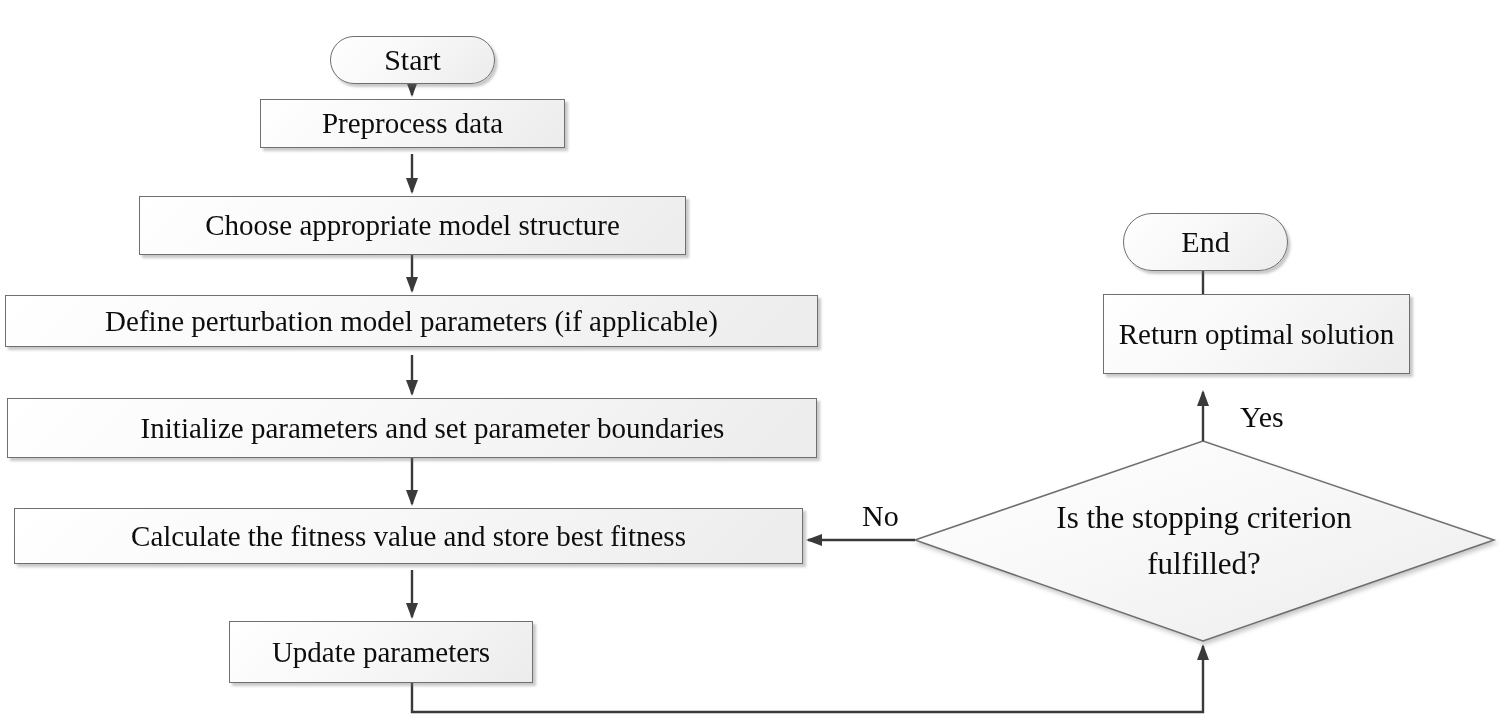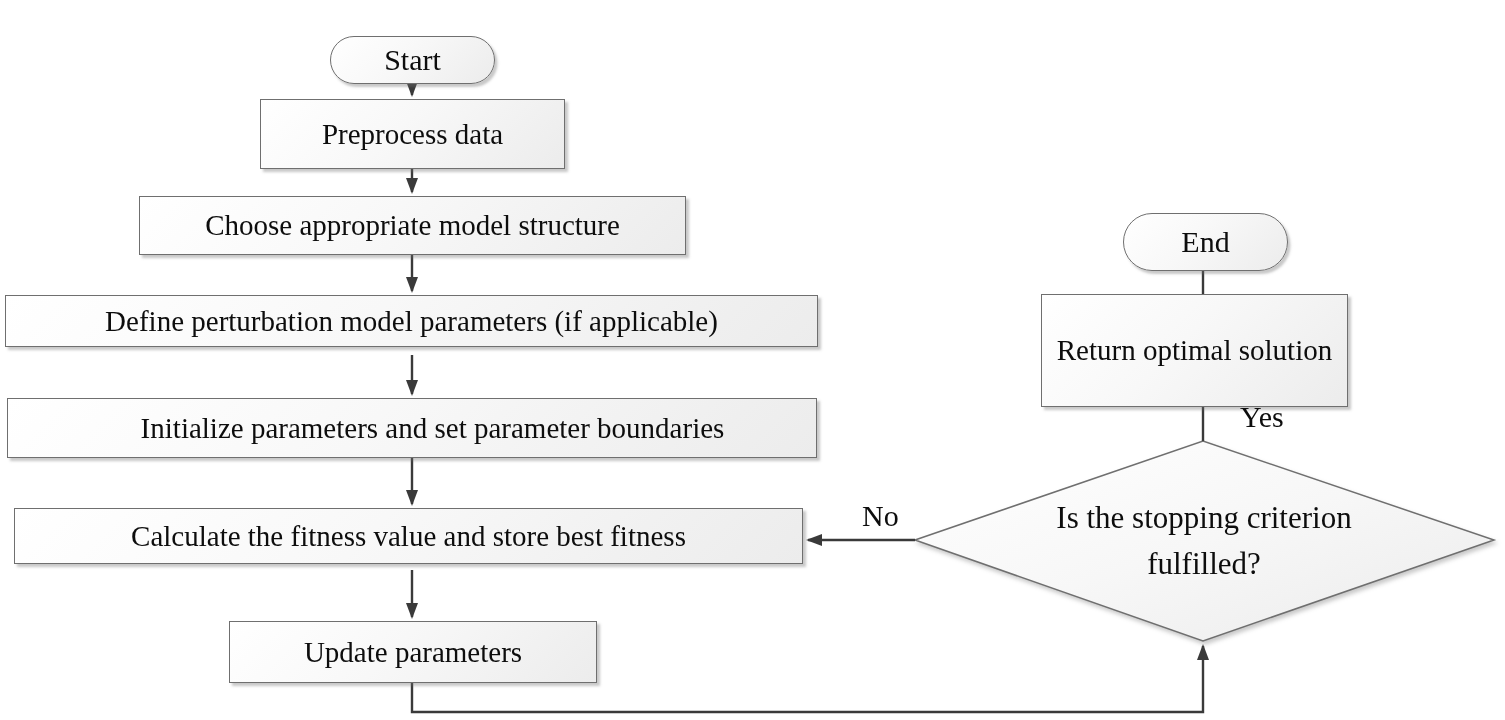--- a/index.html
+++ b/index.html
@@ -61,27 +61,27 @@
     box-shadow: none;
   }
   .edge-label {
     position: absolute;
     z-index: 1;
     font-size: 30px;
     line-height: 1;
   }
   
   #node-start        { left: 330px;  top: 9px;   width: 165px; height: 48px; }
-  #node-preprocess   { left: 260px;  top: 99px;  width: 305px; height: 70px; }
+  #node-preprocess   { left: 260px;  top: 99px;  width: 305px; height: 49px; }
   #node-choose       { left: 139px;  top: 196px; width: 547px; height: 59px; }
   #node-define       { left: 5px;    top: 295px; width: 813px; height: 52px; }
   #node-initialize   { left: 7px;    top: 398px; width: 810px; height: 60px; padding-left: 41px; }
   #node-calculate    { left: 14px;   top: 508px; width: 789px; height: 56px; }
-  #node-update       { left: 229px;  top: 621px; width: 368px; height: 62px; }
-  #node-return       { left: 1041px; top: 294px; width: 307px; height: 113px; }
+  #node-update       { left: 229px;  top: 621px; width: 304px; height: 62px; }
+  #node-return       { left: 1103px; top: 294px; width: 307px; height: 80px; }
   #node-end          { left: 1123px; top: 186px; width: 165px; height: 58px; }
   #node-decision-label { left: 1024px; top: 470px; width: 360px; height: 142px; }
   #edge-label-yes    { left: 1240px; top: 402px; }
   #edge-label-no     { left: 862px;  top: 501px; }
 </style>
 </head>
 <body>
 
 <div id="stage">
 

